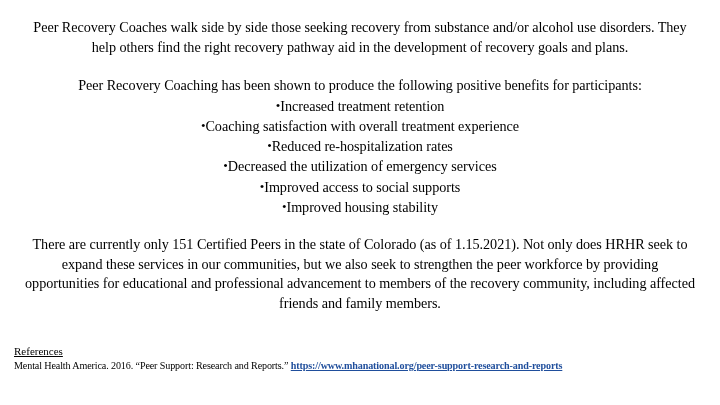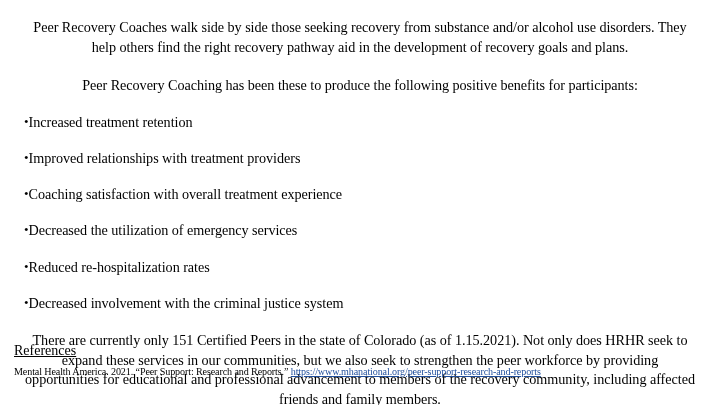--- a/index.html
+++ b/index.html
@@ -48,89 +48,89 @@
   }
 
   
   .bullets {
     list-style: none;
     margin: 0;
     padding: 0;
     text-align: center;
   }
   .bullets li {
-    text-align: left;
+    text-align: center;
     font-size: 14.2px;
     line-height: 19.5px;
     letter-spacing: -0.05px;
-    margin-top: 16px;
   }
   .bullet-dot {
     font-size: 13px;
     vertical-align: 0.06em;
   }
 
   
   .references {
     position: absolute;
     left: 14px;
     top: 341px;
     width: 700px;
     text-align: left;
   }
   .ref-heading {
-    font-size: 14px;
+    font-size: 11px;
     line-height: 12.5px;
     text-decoration: underline;
     display: inline-block;
-    margin: 0 0 7px 0;
+    margin: 0 0 1px 0;
   }
   .ref-line {
     font-size: 10.1px;
     line-height: 14.2px;
     margin: 0;
     white-space: nowrap;
     letter-spacing: -0.12px;
   }
   .ref-link {
     color: #1F4E9C;
     text-decoration: underline;
+    font-weight: bold;
   }
 </style>
 </head>
 <body>
 
 <div class="page">
 
   <div class="body-block">
 
     <p class="para para-intro">Peer Recovery Coaches walk side by side those seeking recovery from substance and/or alcohol use disorders. They help others find the right recovery pathway aid in the development of recovery goals and plans.</p>
 
     <div class="spacer"></div>
 
-    <p class="para">Peer Recovery Coaching has been these to produce the following positive benefits for participants:</p>
+    <p class="para">Peer Recovery Coaching has been shown to produce the following positive benefits for participants:</p>
 
     <ul class="bullets">
       <li><span class="bullet-dot">•</span><span>Increased treatment retention</span></li>
-      <li><span class="bullet-dot">•</span><span>Improved relationships with treatment providers</span></li>
       <li><span class="bullet-dot">•</span><span>Coaching satisfaction with overall treatment experience</span></li>
+      <li><span class="bullet-dot">•</span><span>Reduced re-hospitalization rates</span></li>
       <li><span class="bullet-dot">•</span><span>Decreased the utilization of emergency services</span></li>
-      <li><span class="bullet-dot">•</span><span>Reduced re-hospitalization rates</span></li>
-      <li><span class="bullet-dot">•</span><span>Decreased involvement with the criminal justice system</span></li>
+      <li><span class="bullet-dot">•</span><span>Improved access to social supports</span></li>
+      <li><span class="bullet-dot">•</span><span>Improved housing stability</span></li>
     </ul>
 
     <div class="spacer-sm"></div>
 
     <p class="para">There are currently only 151 Certified Peers in the state of Colorado (as of 1.15.2021). Not only does HRHR seek to expand these services in our communities, but we also seek to strengthen the peer workforce by providing opportunities for educational and professional advancement to members of the recovery community, including affected friends and family members.</p>
 
   </div>
 
   <div class="references">
     <div>
       <span class="ref-heading">References</span>
     </div>
 
-    <p class="ref-line"><span>Mental Health America. 2021. “Peer Support: Research and Reports.”</span> <a class="ref-link" href="#">https://www.mhanational.org/peer-support-research-and-reports</a></p>
+    <p class="ref-line"><span>Mental Health America. 2016. “Peer Support: Research and Reports.”</span> <a class="ref-link" href="#">https://www.mhanational.org/peer-support-research-and-reports</a></p>
 
 
   </div>
 
 </div>
 
 </body></html>

